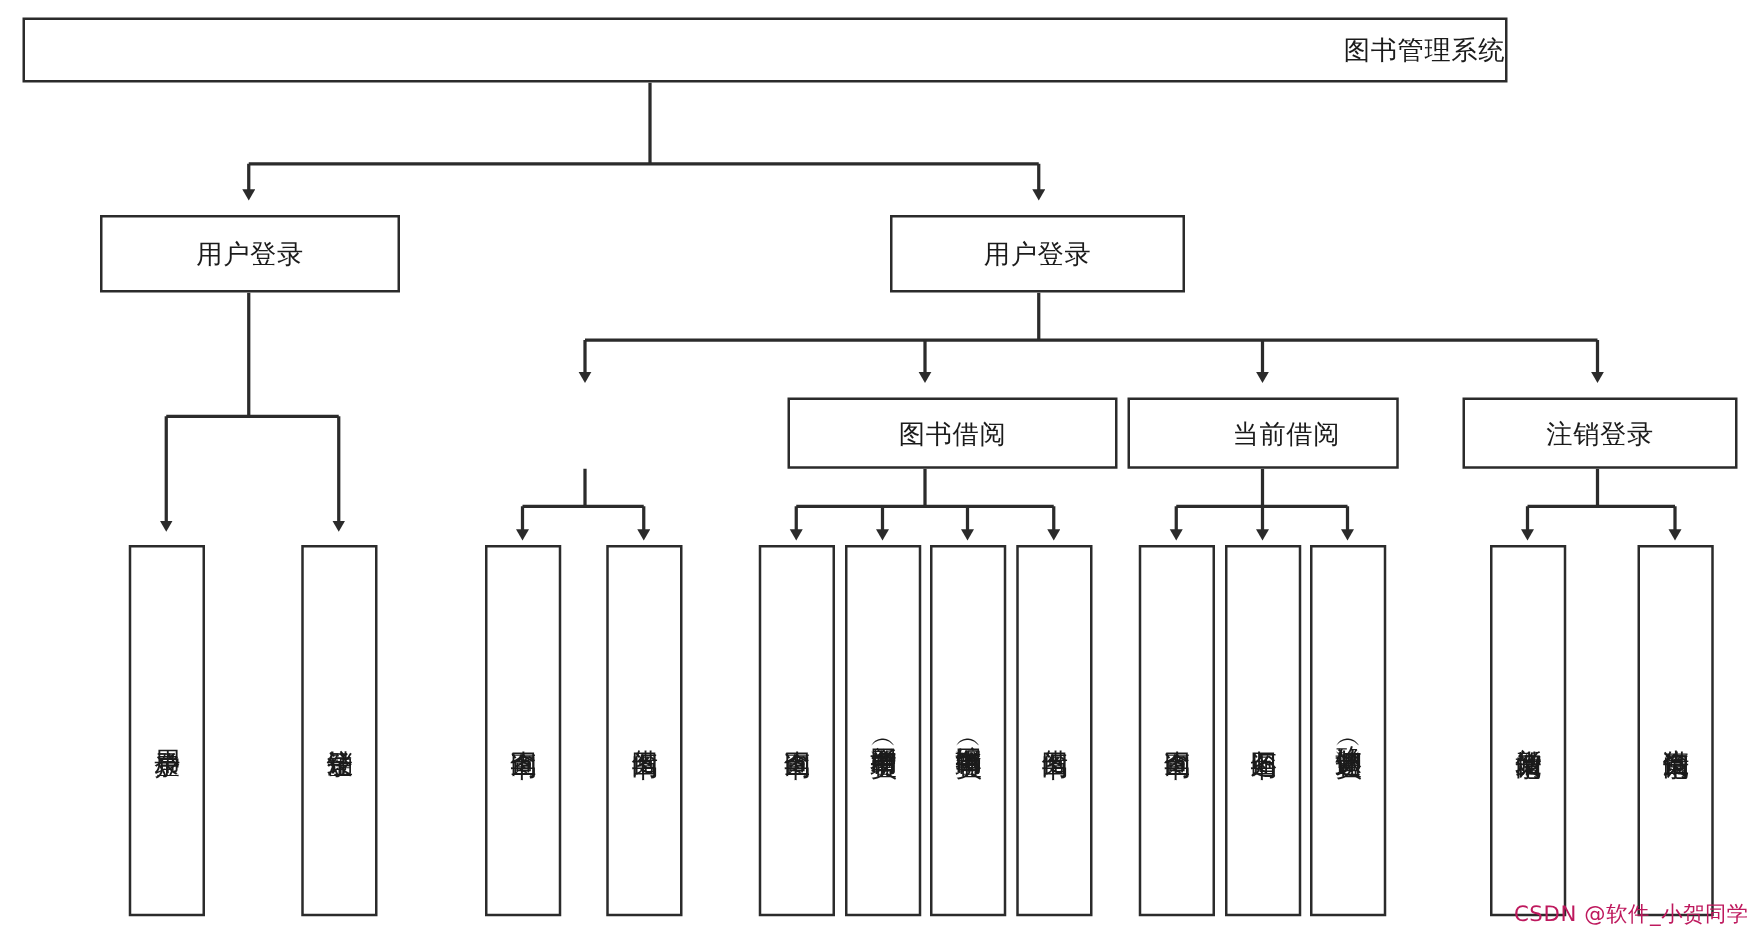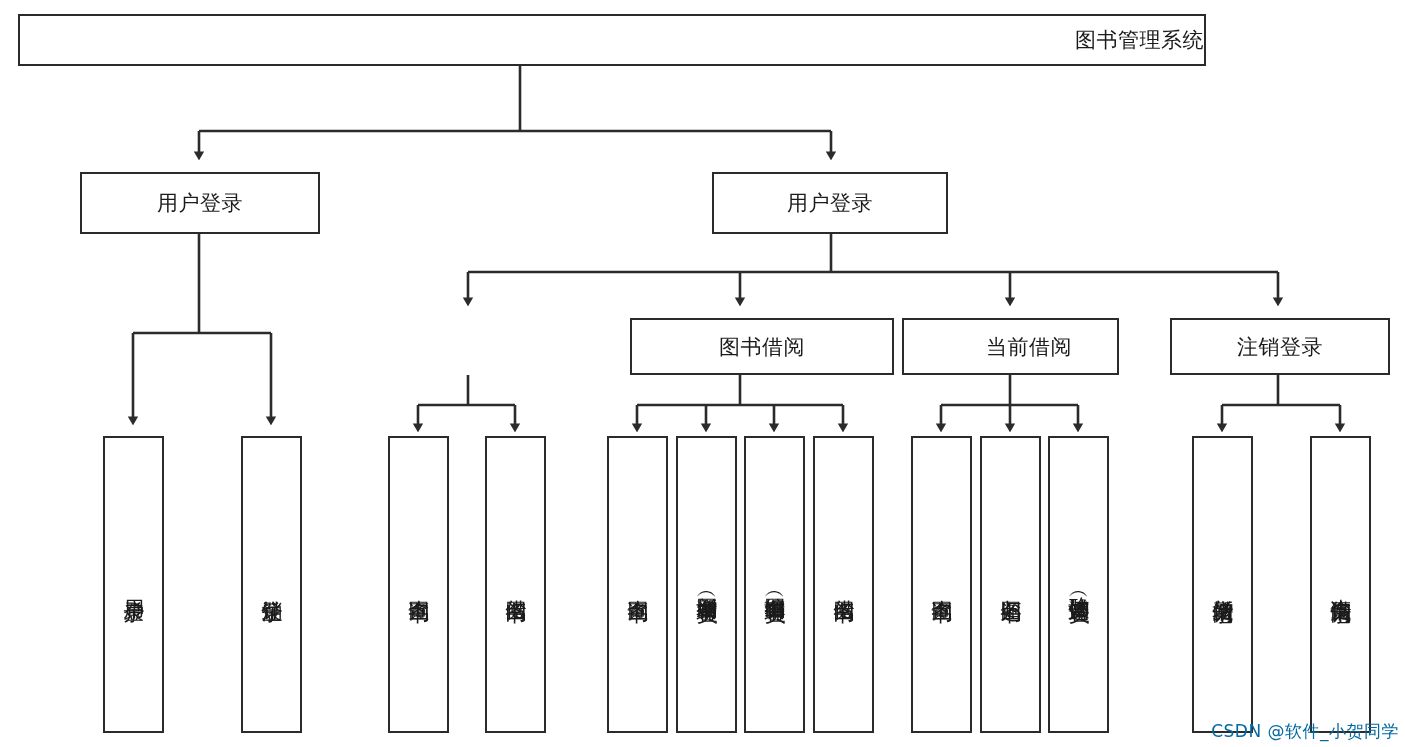--- a/index.html
+++ b/index.html
@@ -52,21 +52,21 @@
   .node.v .vtext {
     writing-mode: vertical-rl;
     text-orientation: upright;
     white-space: normal;
   }
   #watermark {
     position: absolute;
     right: 6px;
     bottom: 4px;
     font-size: 17px;
-    color: #0369a1;
+    color: #be185d;
     letter-spacing: 0.5px;
     white-space: nowrap;
     user-select: none;
   }
 </style>
 </head>
 <body>
 
 <div id="canvas">
 

